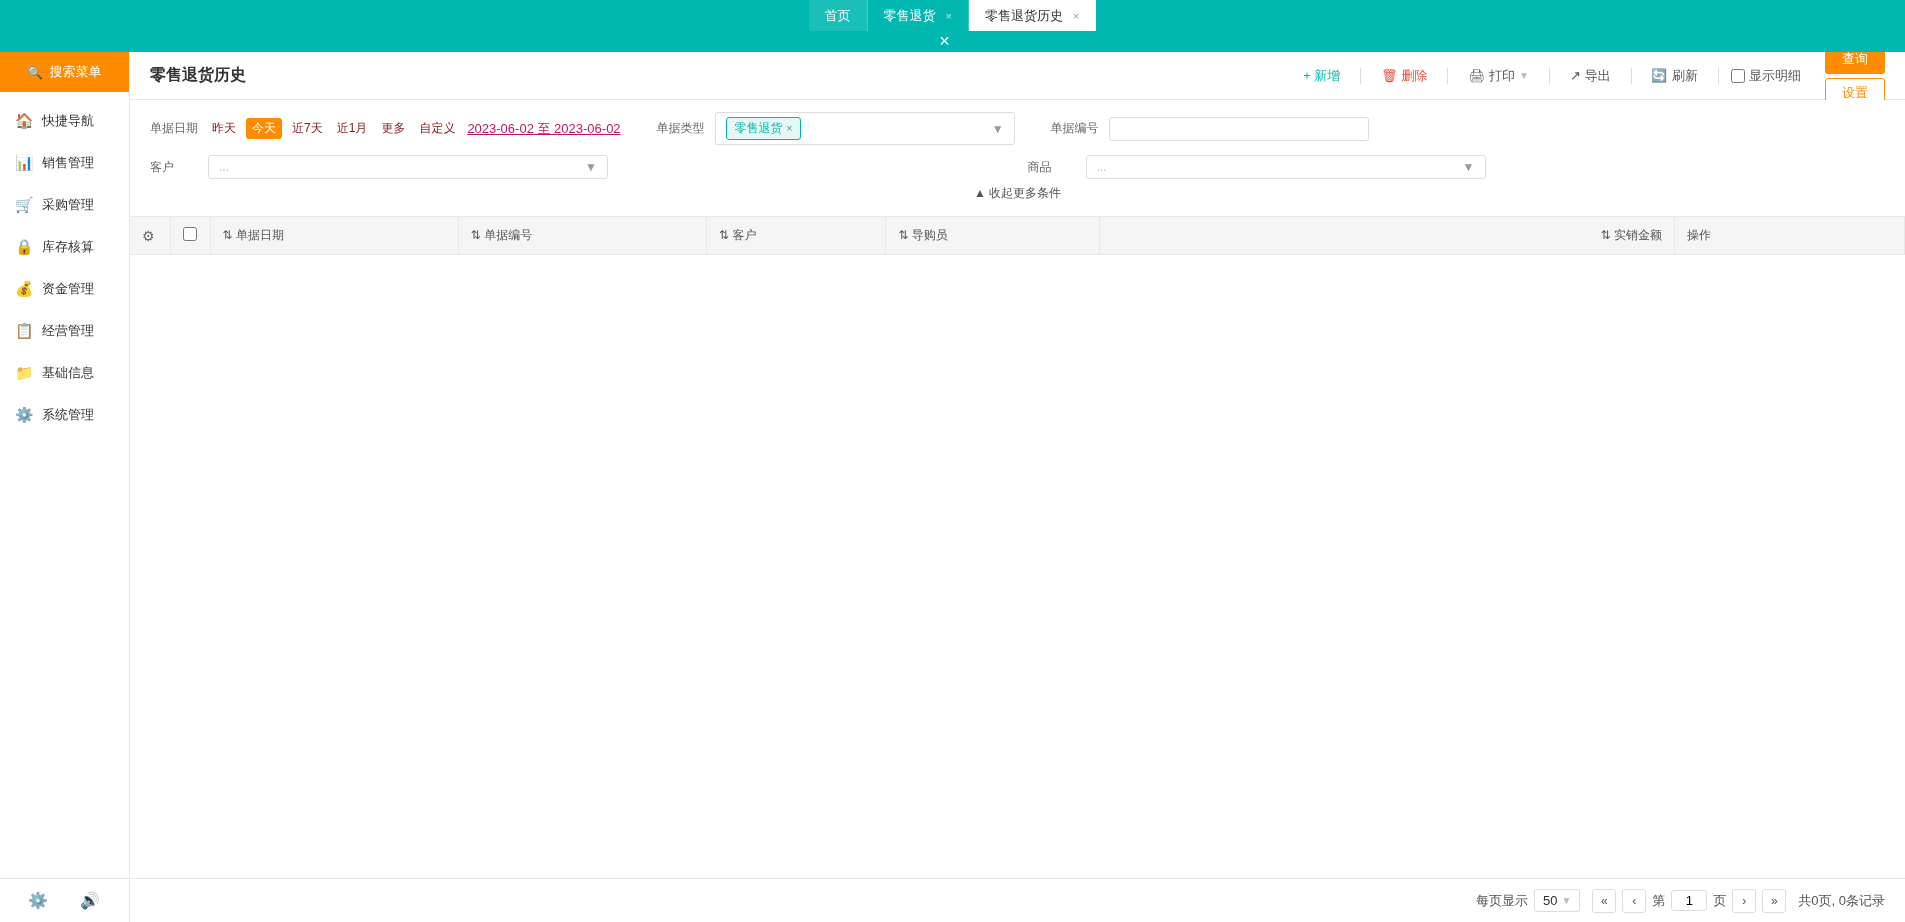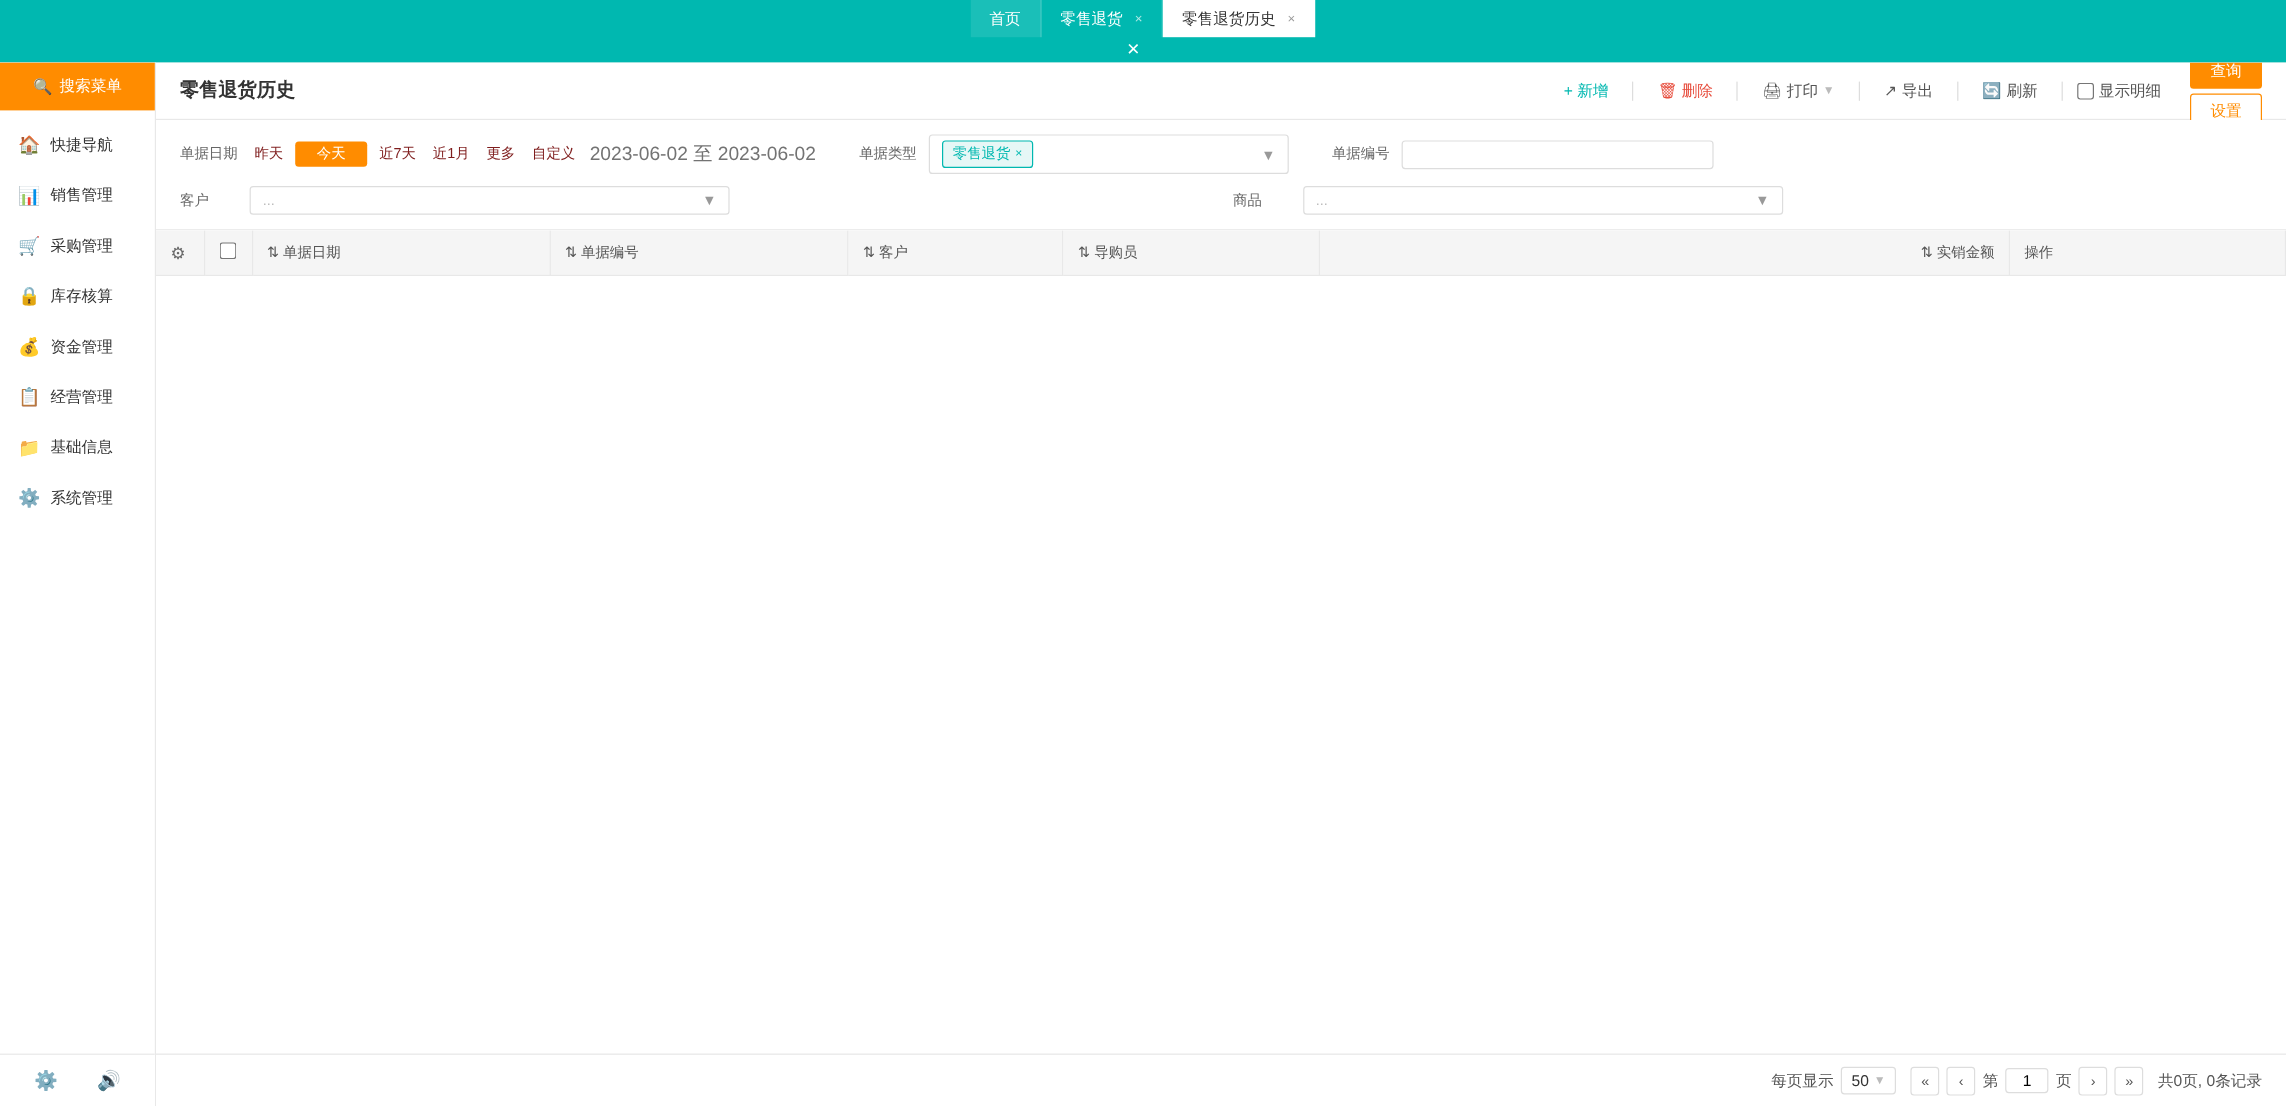--- a/index.html
+++ b/index.html
@@ -219,25 +219,26 @@
     .date-opt {
       font-size: 12px;
       color: #7f1d1d;
       cursor: pointer;
       padding: 2px 4px;
     }
     .date-opt.active {
       background: #ff8c00;
       color: #fff;
       border-radius: 3px;
-      padding: 2px 18px;
+      padding: 2px 6px;
     }
     .date-range {
-      font-size: 16px;
-      color: #737373;
+      font-size: 13px;
+      color: #be185d;
+      text-decoration: underline;
     }
     .filter-type-tag {
       display: flex;
       align-items: center;
       gap: 4px;
     }
     .tag-item {
       display: inline-flex;
       align-items: center;
       background: #e6f7f6;
@@ -585,20 +586,23 @@
         </div>
         <div class="filter-item">
           <span class="filter-label">商品</span>
           <div class="filter-select-box" style="min-width:400px;">
             <span style="color:#bbb;">...</span>
             <span class="arrow">▼</span>
           </div>
         </div>
       </div>
 
+      <div class="collapse-btn">
+        <span>▲ 收起更多条件</span>
+      </div>
     </div>
 
     <div class="table-area">
       <table class="data-table">
         <thead>
           <tr>
             <th class="th-settings">
               <span class="settings-gear">⚙</span>
             </th>
             <th class="th-checkbox">

